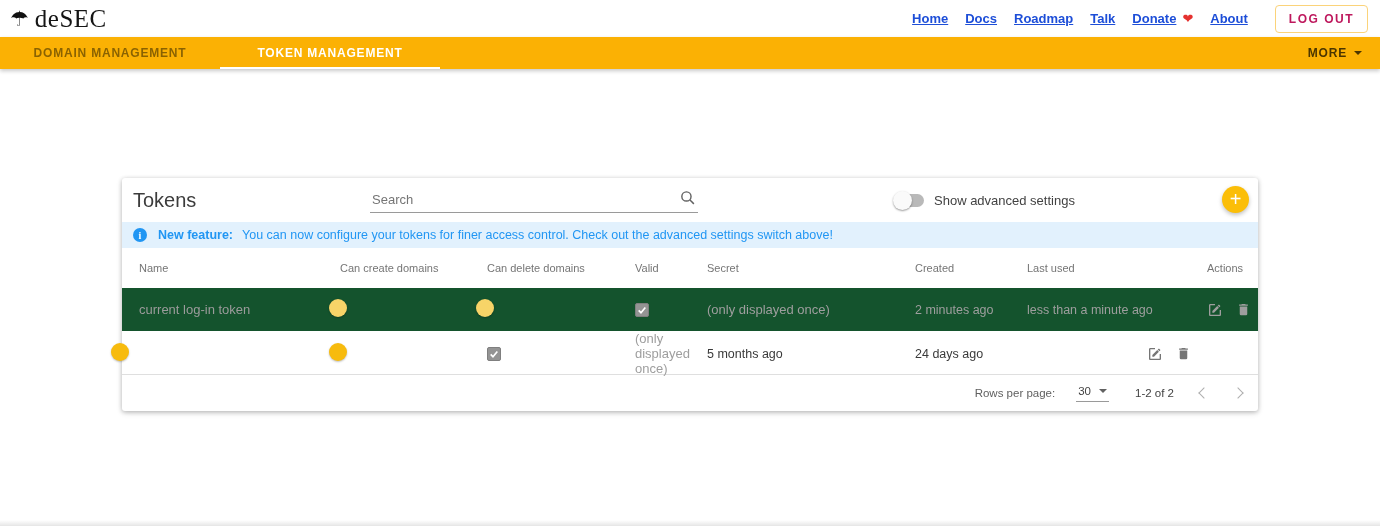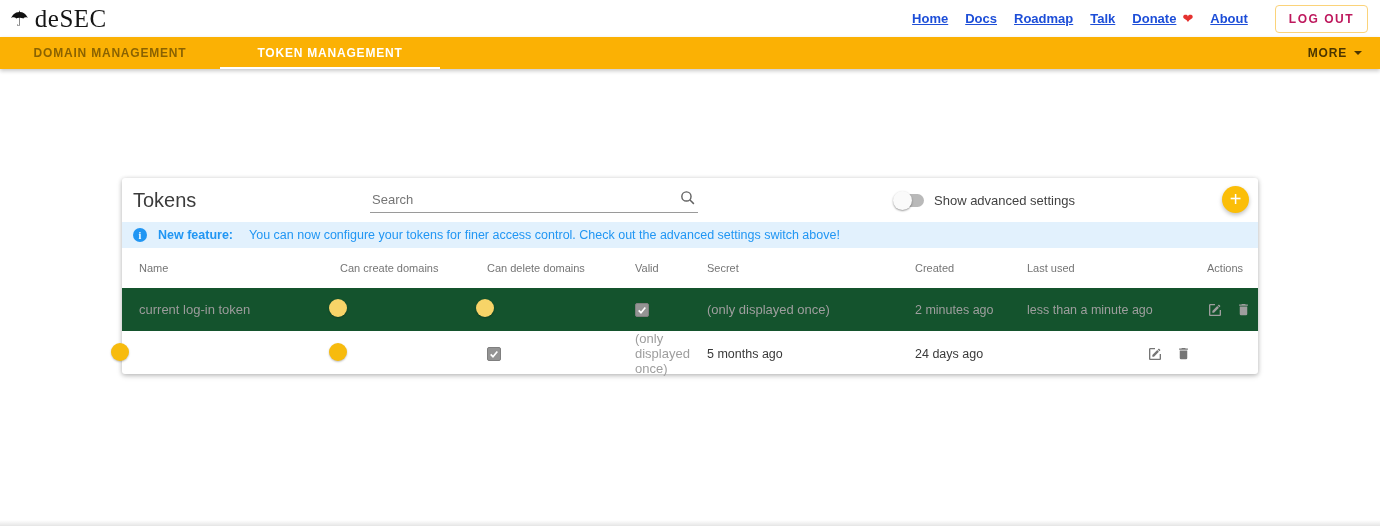--- a/index.html
+++ b/index.html
@@ -49,21 +49,21 @@
   .adv-label { font-size:13px; color:#424242; }
   .fab { position:absolute; right:9px; top:8px; width:27px; height:27px; border-radius:50%;
          background:#fbbe08; color:#fff; border:none; font-size:20px; line-height:25px; text-align:center;
          box-shadow:0 2px 4px rgba(0,0,0,0.25); cursor:pointer; padding:0; }
 
   
   .banner { height:26px; background:#e2f1fd; display:flex; align-items:center; padding-left:11px; gap:11px; }
   .info-icon { width:14px; height:14px; border-radius:50%; background:#2196f3; color:#fff; font-size:10px;
                font-weight:bold; display:flex; align-items:center; justify-content:center; font-family:"Liberation Serif",serif; }
   .banner-text { font-size:12.5px; color:#2196f3; }
-  .banner-text b { margin-right:16px; }
+  .banner-text b { margin-right:9px; }
 
   
   .trow { display:grid; grid-template-columns:218px 147px 148px 72px 208px 112px 180px 1fr; align-items:center; }
   .thead { height:40px; font-size:11px; color:#757575; }
   .cell-name { padding-left:17px; }
   .cell-actions { justify-self:end; padding-right:16px; display:flex; gap:13px; align-items:center; }
   .row { height:43px; font-size:13px; }
   .row-muted { background:#14532d; }
   .row-muted .name-text { color:#9b9b9b; }
   .name-input { width:190px; border:none; border-bottom:1px solid #8d8d8d; outline:none; background:transparent;
@@ -219,16 +219,28 @@
         </svg>
       </button>
       <button class="icon-btn">
         <svg width="15" height="15" viewBox="0 0 24 24" fill="#757575">
           <path d="M19,4H15.5L14.5,3H9.5L8.5,4H5V6H19M6,19A2,2 0 0,0 8,21H16A2,2 0 0,0 18,19V7H6V19Z"></path>
         </svg>
       </button>
     </div>
   </div>
 
+  <div class="tfoot">
+    <span class="rpp-label">Rows per page:</span>
+    <span class="rpp-select">
+      <span>30</span>
+      <span class="caret-down"></span>
+    </span>
+    <span class="range">1-2 of 2</span>
+    <span class="pager">
+      <span class="chev left"></span>
+      <span class="chev right"></span>
+    </span>
+  </div>
 
 </div>
 
 <div class="page-bottom-shade"></div>
 
 </body></html>

